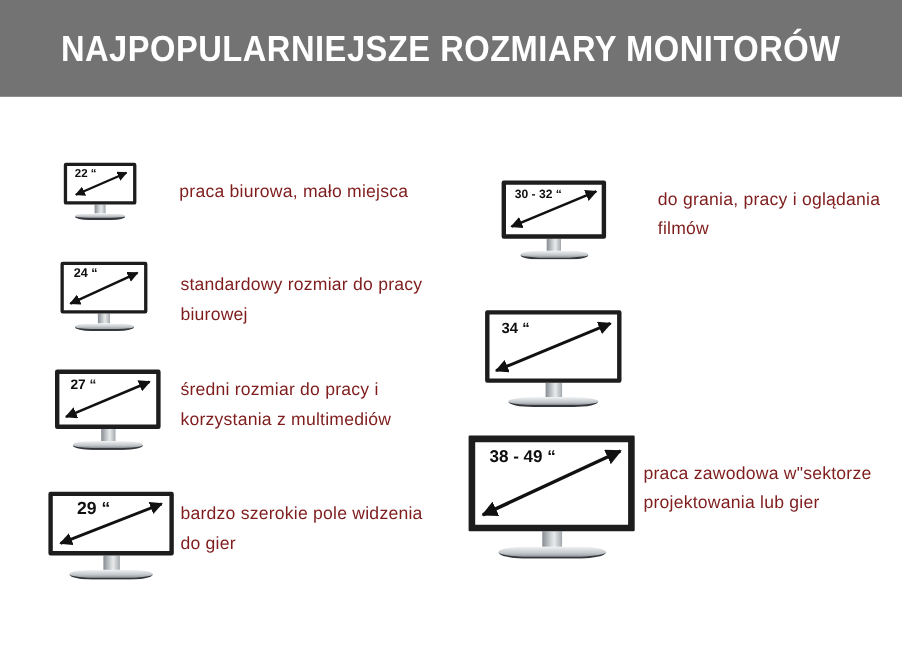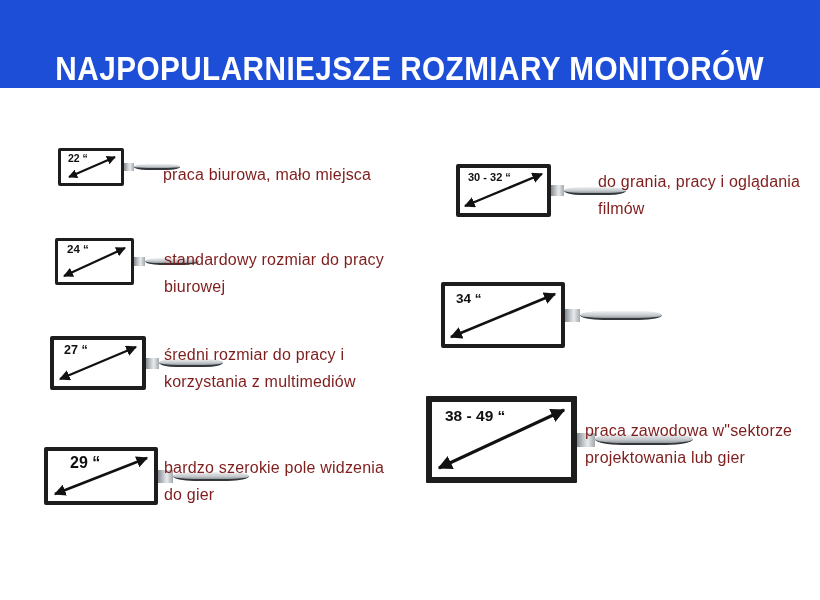--- a/index.html
+++ b/index.html
@@ -4,30 +4,30 @@
 <style>
   html,body{margin:0;padding:0;}
   body{
     width:820px;height:600px;position:relative;overflow:hidden;
     background:#ffffff;
     font-family:"Liberation Sans", sans-serif;
   }
   
   .header{
     position:absolute;left:0;top:0;width:820px;height:88px;
-    background:#1d4ed8;
-    display:flex;align-items:flex-end;justify-content:center;
+    background:#737373;
+    display:flex;align-items:center;justify-content:center;
   }
   .header h1{
     margin:0;color:#ffffff;font-size:33px;font-weight:700;
     letter-spacing:.5px;white-space:nowrap;
     transform:scaleX(.9);transform-origin:center;
   }
   
-  .monitor{position:absolute;display:flex;flex-direction:row;align-items:center;}
+  .monitor{position:absolute;display:flex;flex-direction:column;align-items:center;}
   .screen{
     position:relative;background:#ffffff;border-style:solid;border-color:#1d1d1d;
     border-radius:2px;box-sizing:content-box;
   }
   .size-label{
     position:absolute;font-weight:700;color:#101010;white-space:nowrap;z-index:2;
   }
   .arrow{position:absolute;left:0;top:0;z-index:1;}
   .neck{background:linear-gradient(90deg,#868c92,#d2d6d9 45%,#e8eaeb 60%,#a2a8ad);}
   .base{

